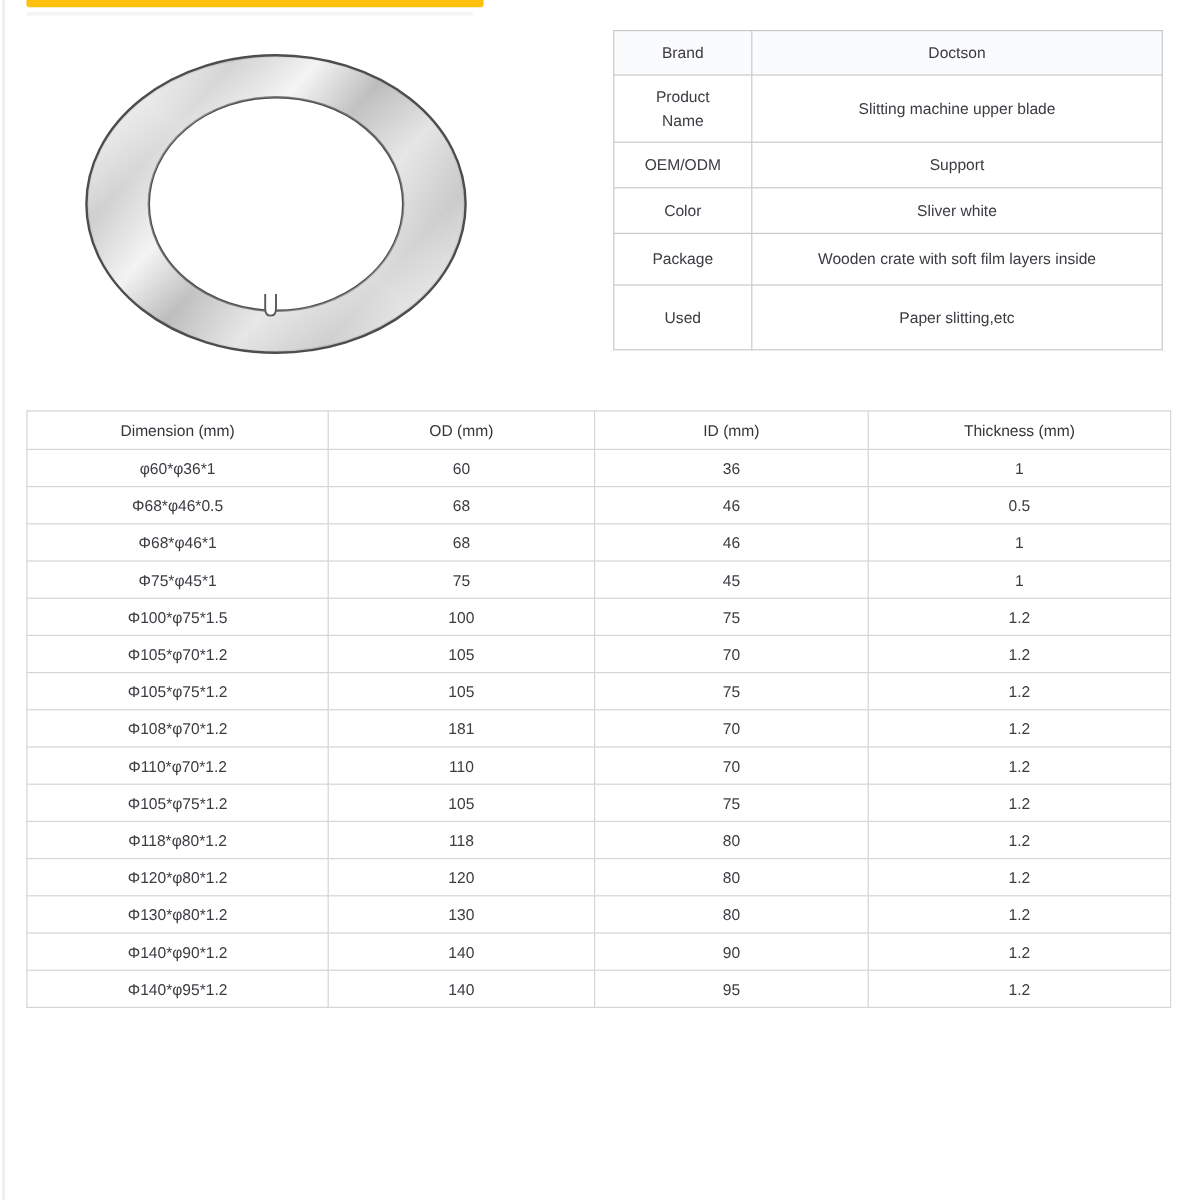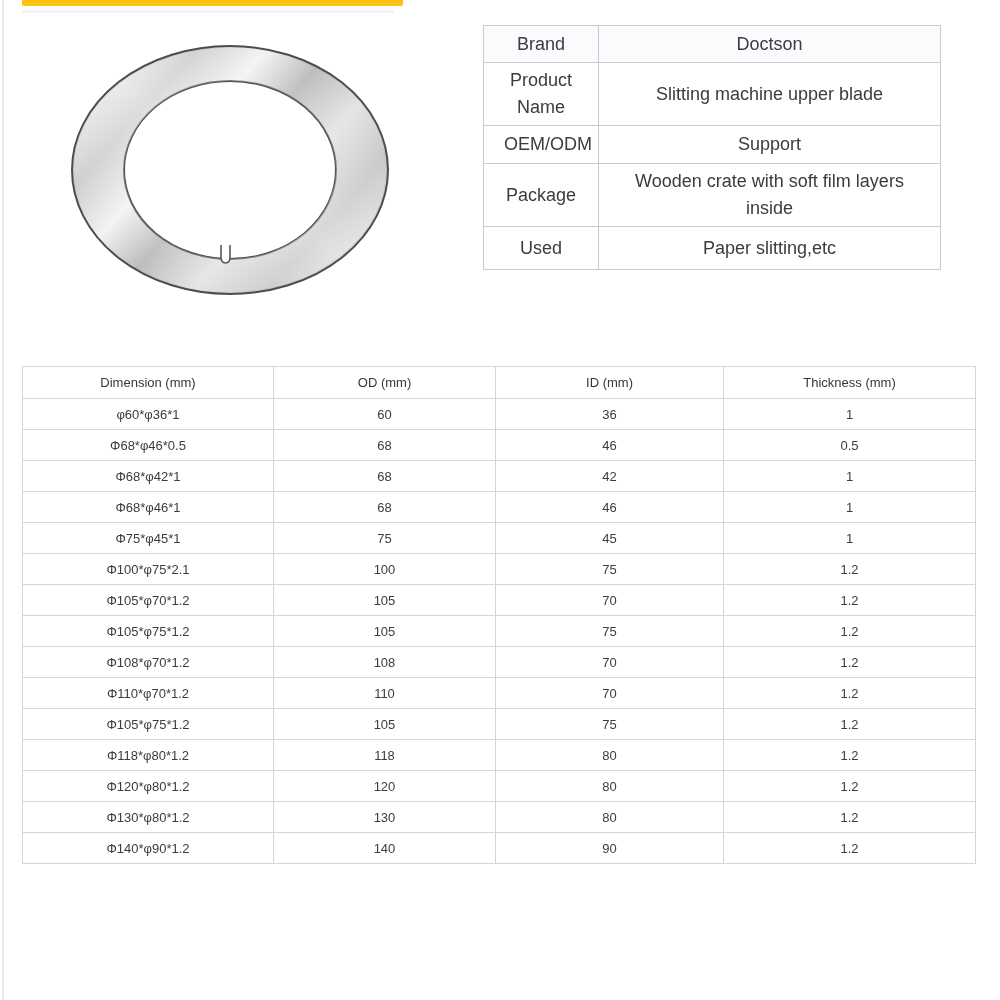--- a/index.html
+++ b/index.html
@@ -8,34 +8,34 @@
   .page { position:relative; width:1000px; height:1000px; background:#ffffff; overflow:hidden; }
 
   .left-edge-line { position:absolute; left:2px; top:0; width:2px; height:1000px; background:#ececee; }
   .top-yellow-bar { position:absolute; left:22px; top:0; width:381px; height:6px; border-radius:0 0 2px 2px; }
   .top-gray-strip { position:absolute; left:22px; top:10px; width:372px; height:3px; background:#f3f4f6; }
 
   .product-image { position:absolute; left:35px; top:28px; width:395px; height:280px; }
 
   
   .spec-wrap { position:absolute; left:483px; top:25px; width:458px; }
-  table.spec { width:100%; border-collapse:collapse; table-layout:fixed; font-size:18px; color:#3b3b41; }
+  table.spec { width:100%; border-collapse:collapse; table-layout:fixed; font-size:13px; color:#3b3b41;margin-left:28px; }
   table.spec td { border:1px solid #c9cacd; text-align:center; vertical-align:middle; line-height:1.5; }
   table.spec .spec-label { width:115px; padding:4px 20px; }
   table.spec .spec-value { padding:4px 22px;text-align:center; }
   table.spec tr:nth-child(1) td { height:37px; background:#fafbfc; }
   table.spec tr:nth-child(2) td { height:56px; }
   table.spec tr:nth-child(3) td { height:38px; }
   table.spec tr:nth-child(4) td { height:38px; }
   table.spec tr:nth-child(5) td { height:43px; }
   table.spec tr:nth-child(6) td { height:54px; }
   table.spec tr:nth-child(7) td { height:38px; }
 
   
-  .dim-wrap { position:absolute; left:22px; top:342px; width:953px;margin-top:24px; }
+  .dim-wrap { position:absolute; left:22px; top:342px; width:953px; }
   table.dim { width:100%; border-collapse:collapse; table-layout:fixed; font-size:13px; color:#3b3b41; }
   table.dim th, table.dim td { border:1px solid #d4d5d8; text-align:center; vertical-align:middle; font-weight:normal; padding:0 4px; }
   table.dim th { height:32px; color:#35363b; }
   table.dim td { height:31px; }
   table.dim col.c1 { width:251px; }
   table.dim col.c2 { width:222px; }
   table.dim col.c3 { width:228px; }
   table.dim col.c4 { width:252px; }
 </style>
 </head>
@@ -83,20 +83,24 @@
         </tr>
         <tr>
           <td class="spec-label">Product Name</td>
           <td class="spec-value">Slitting machine upper blade</td>
         </tr>
         <tr>
           <td class="spec-label">OEM/ODM</td>
           <td class="spec-value">Support</td>
         </tr>
         <tr>
+          <td class="spec-label">Color</td>
+          <td class="spec-value">Sliver white</td>
+        </tr>
+        <tr>
           <td class="spec-label">Package</td>
           <td class="spec-value">Wooden crate with soft film layers inside</td>
         </tr>
         <tr>
           <td class="spec-label">Used</td>
           <td class="spec-value">Paper slitting,etc</td>
         </tr>
       </tbody>
     </table>
   </div>
@@ -124,58 +128,52 @@
           <td>36</td>
           <td>1</td>
         </tr>
         <tr>
           <td>Φ68*φ46*0.5</td>
           <td>68</td>
           <td>46</td>
           <td>0.5</td>
         </tr>
         <tr>
-          <td>Φ68*φ42*1</td>
-          <td>68</td>
-          <td>42</td>
-          <td>1</td>
-        </tr>
-        <tr>
           <td>Φ68*φ46*1</td>
           <td>68</td>
           <td>46</td>
           <td>1</td>
         </tr>
         <tr>
           <td>Φ75*φ45*1</td>
           <td>75</td>
           <td>45</td>
           <td>1</td>
         </tr>
         <tr>
-          <td>Φ100*φ75*2.1</td>
+          <td>Φ100*φ75*1.5</td>
           <td>100</td>
           <td>75</td>
           <td>1.2</td>
         </tr>
         <tr>
           <td>Φ105*φ70*1.2</td>
           <td>105</td>
           <td>70</td>
           <td>1.2</td>
         </tr>
         <tr>
           <td>Φ105*φ75*1.2</td>
           <td>105</td>
           <td>75</td>
           <td>1.2</td>
         </tr>
         <tr>
           <td>Φ108*φ70*1.2</td>
-          <td>108</td>
+          <td>181</td>
           <td>70</td>
           <td>1.2</td>
         </tr>
         <tr>
           <td>Φ110*φ70*1.2</td>
           <td>110</td>
           <td>70</td>
           <td>1.2</td>
         </tr>
         <tr>
@@ -201,17 +199,23 @@
           <td>130</td>
           <td>80</td>
           <td>1.2</td>
         </tr>
         <tr>
           <td>Φ140*φ90*1.2</td>
           <td>140</td>
           <td>90</td>
           <td>1.2</td>
         </tr>
+        <tr>
+          <td>Φ140*φ95*1.2</td>
+          <td>140</td>
+          <td>95</td>
+          <td>1.2</td>
+        </tr>
       </tbody>
     </table>
   </div>
 
 </div>
 
 </body></html>

